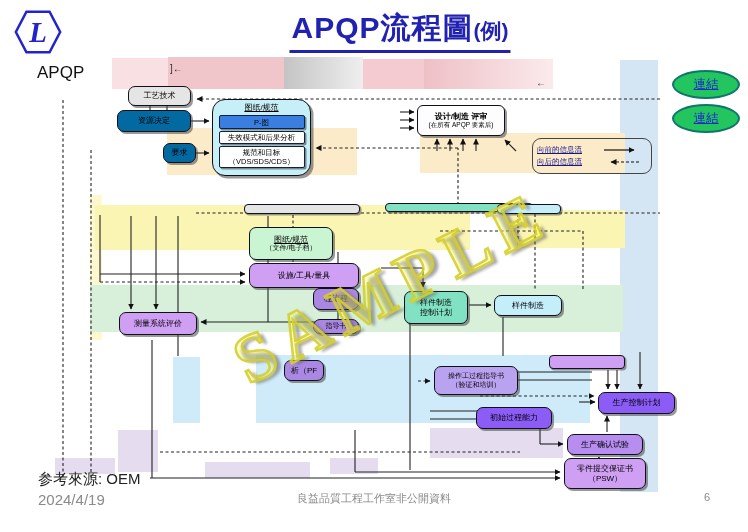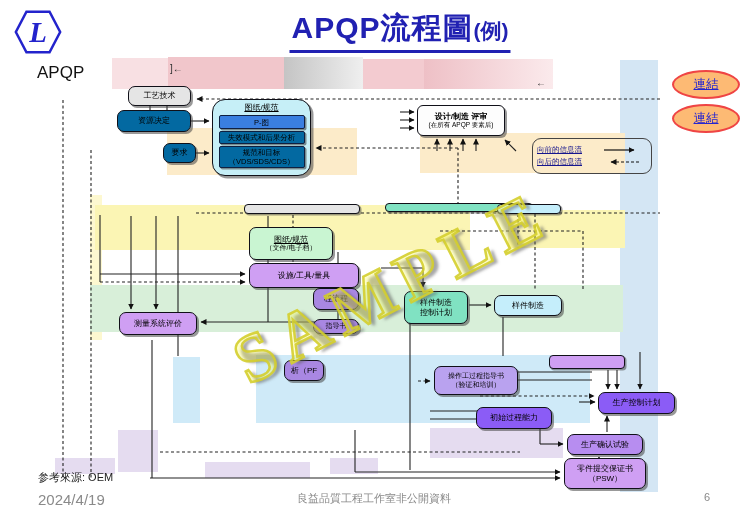--- a/index.html
+++ b/index.html
@@ -36,42 +36,42 @@
   .u{text-decoration:underline;}
   .f7{font-size:7px;}
   .container-box{position:absolute;z-index:9;background:#c6eff7;border:1.6px solid #101018;
         border-radius:13px;box-shadow:2.5px 2.5px 0 rgba(70,70,70,.55);box-sizing:border-box;
         display:flex;flex-direction:column;align-items:center;padding-top:2px;gap:2px;}
   .cont-title{font-size:8px;text-decoration:underline;}
   .inner{width:86px;border:1px solid #102040;border-radius:2px;box-shadow:1.5px 1.5px 0 rgba(40,40,40,.5);
         font-size:7.5px;line-height:1.2;display:flex;flex-direction:column;align-items:center;
         justify-content:center;box-sizing:border-box;white-space:nowrap;overflow:hidden;}
   .n-blue1{background:#3a7fe0;height:14px;}
-  .n-blue2{background:#0369a1;height:13px;}
+  .n-blue2{background:#ffffff;height:13px;}
   .n-blue2.two{height:22px;}
   
   .legend{position:absolute;z-index:12;border:1.2px solid #444;border-radius:9px;
         box-sizing:border-box;display:flex;flex-direction:column;justify-content:center;
         gap:2px;padding:2px 4px;background:transparent;}
   .lrow{display:flex;align-items:center;gap:21px;text-align:center;}
   .ltext{font-size:7.5px;color:#16168e;text-decoration:underline;white-space:nowrap;}
   
-  .link-btn{position:absolute;z-index:50;width:64px;height:25px;background:#fdba74;
-        border:2px solid #ef4444;border-radius:50%;display:flex;align-items:center;justify-content:center;
+  .link-btn{position:absolute;z-index:50;width:64px;height:25px;background:#22c55e;
+        border:2px solid #0f766e;border-radius:50%;display:flex;align-items:center;justify-content:center;
         font-size:12.5px;color:#2525d0;text-decoration:underline;cursor:pointer;}
   
   .watermark{position:absolute;left:215px;top:228px;width:430px;z-index:30;pointer-events:none;
         transform:rotate(-27deg);font-family:"Liberation Serif","DejaVu Serif",serif;
         font-weight:bold;font-size:68px;letter-spacing:10px;
         color:rgba(255,255,80,0.30);-webkit-text-stroke:2.5px rgba(212,206,45,0.9);
         text-shadow:4px 4px 3px rgba(95,95,95,0.55);}
   
   .stray{position:absolute;z-index:12;font-size:10px;color:#333;}
   
-  .src{position:absolute;left:38px;top:470px;font-size:11px;color:#222;z-index:12;}
+  .src{position:absolute;left:38px;top:470px;font-size:15px;color:#222;z-index:12;}
   .f-date{position:absolute;left:38px;top:491px;font-size:15px;color:#8a8a8a;}
   .f-center{position:absolute;left:50%;top:491px;transform:translateX(-50%);font-size:11px;color:#8a8a8a;}
   .f-page{position:absolute;right:38px;top:491px;font-size:11px;color:#8a8a8a;}
 </style>
 </head>
 <body>
 
 <div class="logo">
   <svg width="52" height="52" viewBox="0 0 54 54">
     <polygon points="15,6 39,6 50,27 39,48 15,48 4,27" fill="none" stroke="#2323cc" stroke-width="2.6"></polygon>

